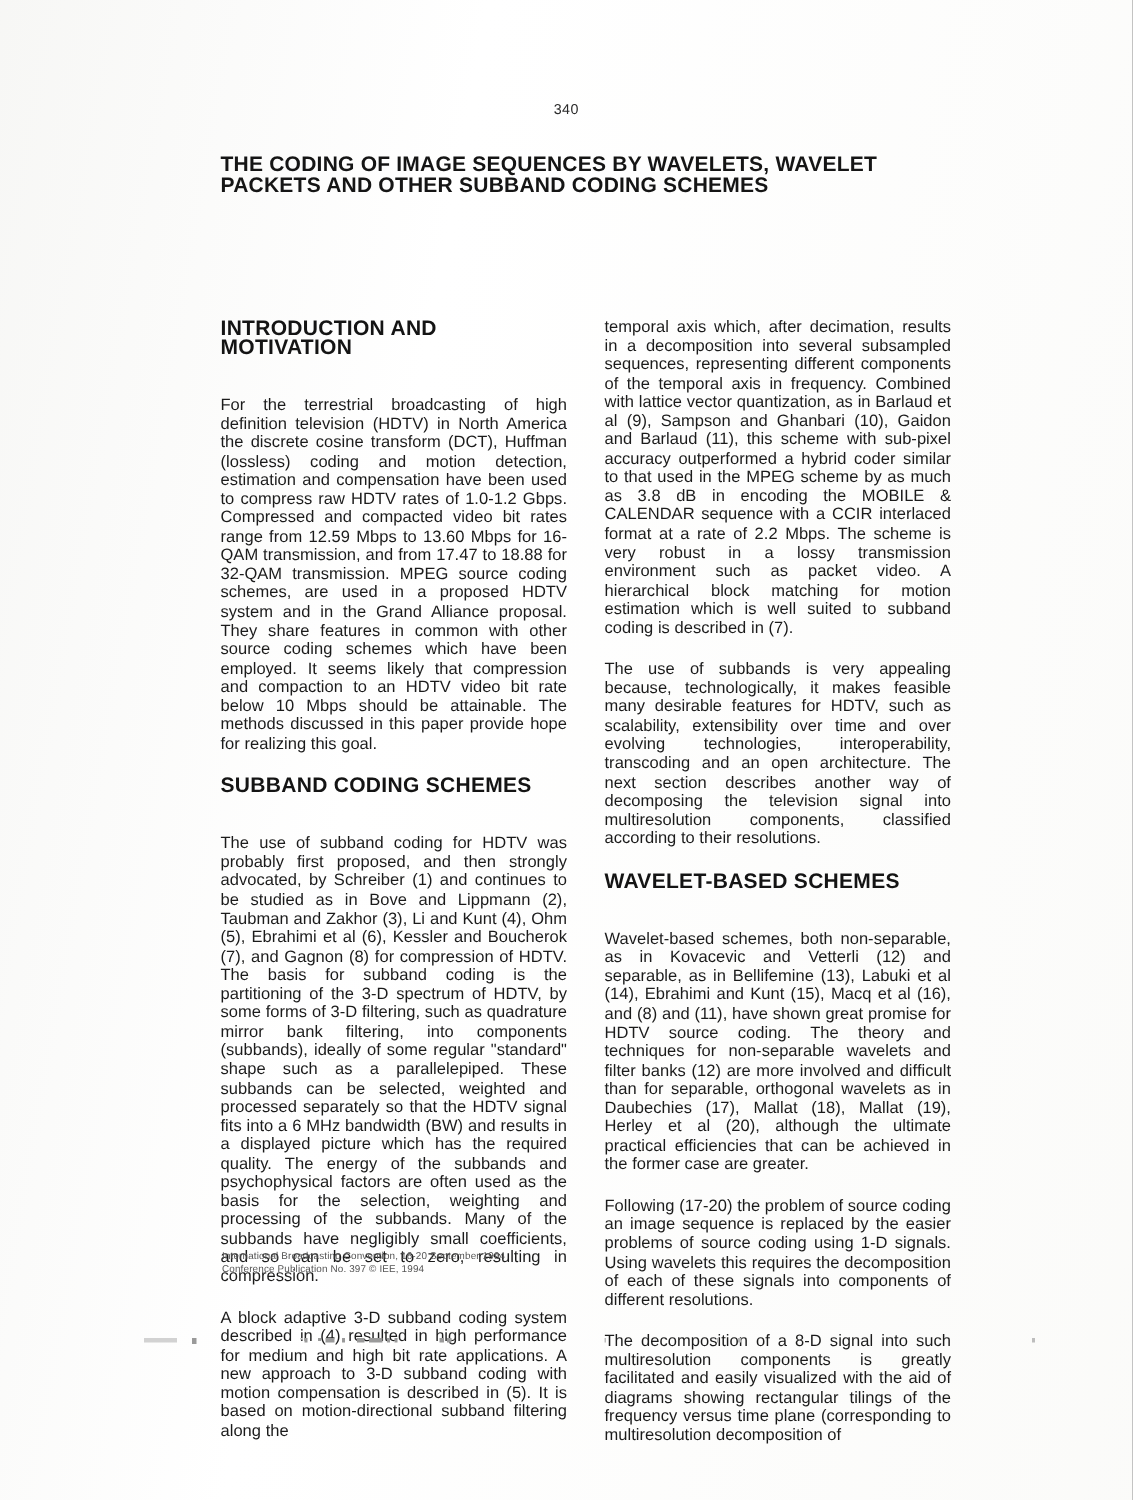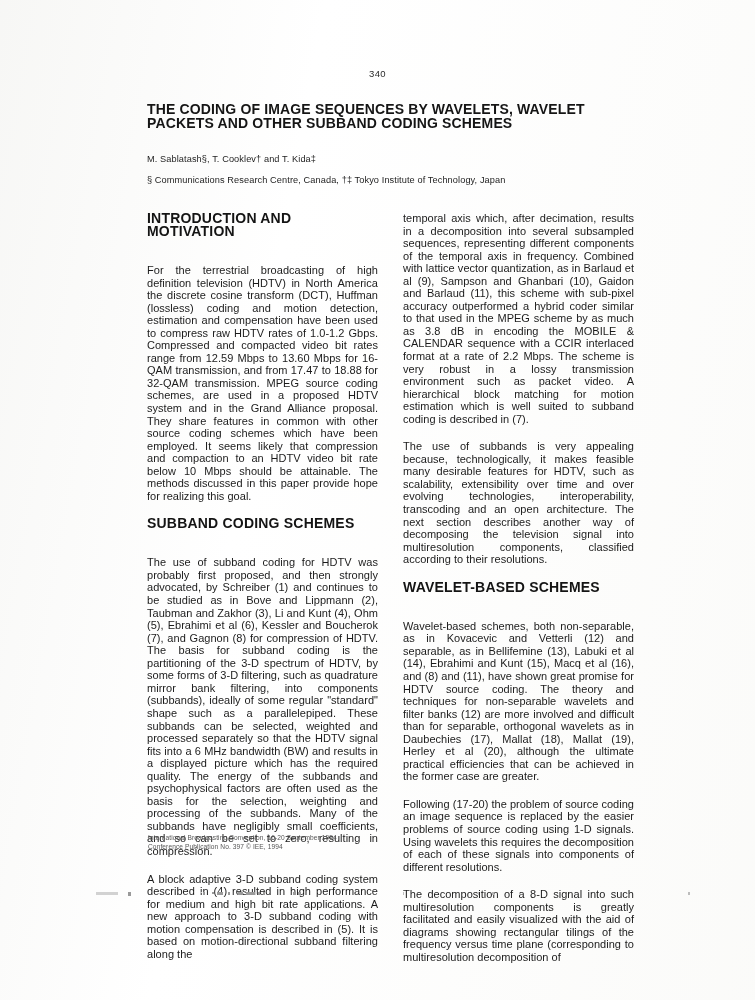--- a/index.html
+++ b/index.html
@@ -151,23 +151,21 @@
 
 <div class="page">
   <div class="paper-tint"></div>
 
   <div class="content">
 
     <div class="folio">340</div>
 
     <div class="title">THE CODING OF IMAGE SEQUENCES BY WAVELETS, WAVELET PACKETS AND OTHER SUBBAND CODING SCHEMES</div>
 
-    <div class="authors">M. Sablatash§, T. Cooklev† and T. Kida‡</div>
-
-    <div class="affiliation">§ Communications Research Centre, Canada, †‡ Tokyo Institute of Technology, Japan</div>
+
 
     <div class="col col-left">
       <div class="heading">INTRODUCTION AND MOTIVATION</div>
       <p class="body">For the terrestrial broadcasting of high definition television (HDTV) in North America the discrete cosine transform (DCT), Huffman (lossless) coding and motion detection, estimation and compensation have been used to compress raw HDTV rates of 1.0-1.2 Gbps. Compressed and compacted video bit rates range from 12.59 Mbps to 13.60 Mbps for 16-QAM transmission, and from 17.47 to 18.88 for 32-QAM transmission. MPEG source coding schemes, are used in a proposed HDTV system and in the Grand Alliance proposal. They share features in common with other source coding schemes which have been employed. It seems likely that compression and compaction to an HDTV video bit rate below 10 Mbps should be attainable. The methods discussed in this paper provide hope for realizing this goal.</p>
       <div class="heading gap-before">SUBBAND CODING SCHEMES</div>
       <p class="body">The use of subband coding for HDTV was probably first proposed, and then strongly advocated, by Schreiber (1) and continues to be studied as in Bove and Lippmann (2), Taubman and Zakhor (3), Li and Kunt (4), Ohm (5), Ebrahimi et al (6), Kessler and Boucherok (7), and Gagnon (8) for compression of HDTV. The basis for subband coding is the partitioning of the 3-D spectrum of HDTV, by some forms of 3-D filtering, such as quadrature mirror bank filtering, into components (subbands), ideally of some regular "standard" shape such as a parallelepiped. These subbands can be selected, weighted and processed separately so that the HDTV signal fits into a 6 MHz bandwidth (BW) and results in a displayed picture which has the required quality. The energy of the subbands and psychophysical factors are often used as the basis for the selection, weighting and processing of the subbands. Many of the subbands have negligibly small coefficients, and so can be set to zero, resulting in compression.</p>
       <p class="body">A block adaptive 3-D subband coding system described in (4) resulted in high performance for medium and high bit rate applications. A new approach to 3-D subband coding with motion compensation is described in (5). It is based on motion-directional subband filtering along the</p>
     </div>
 
     <div class="col col-right">

